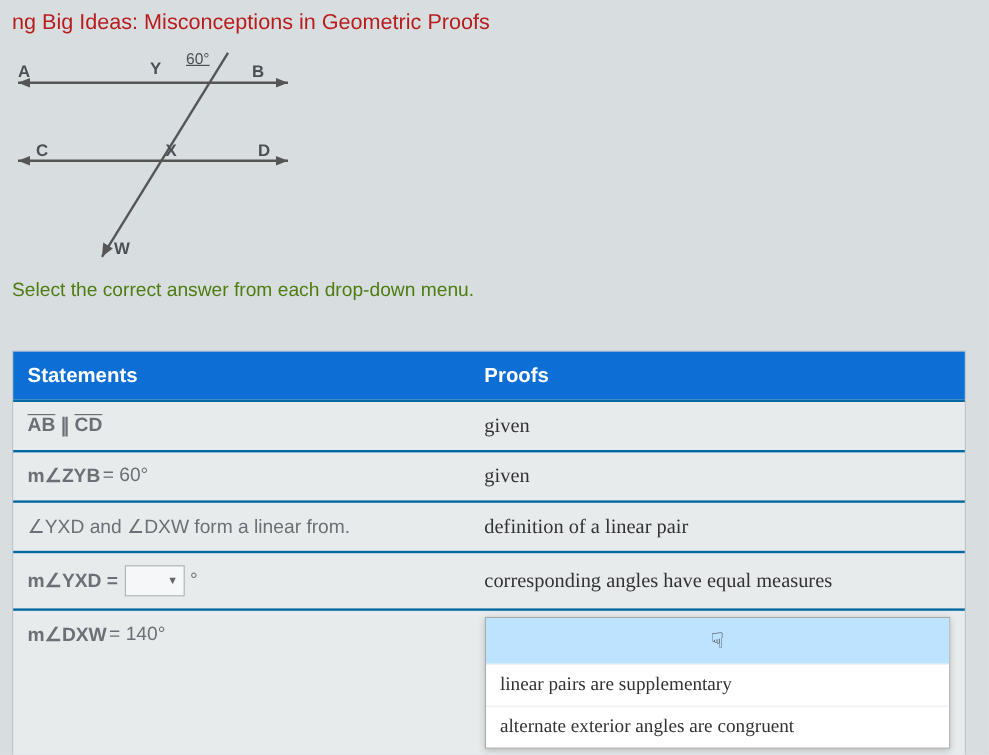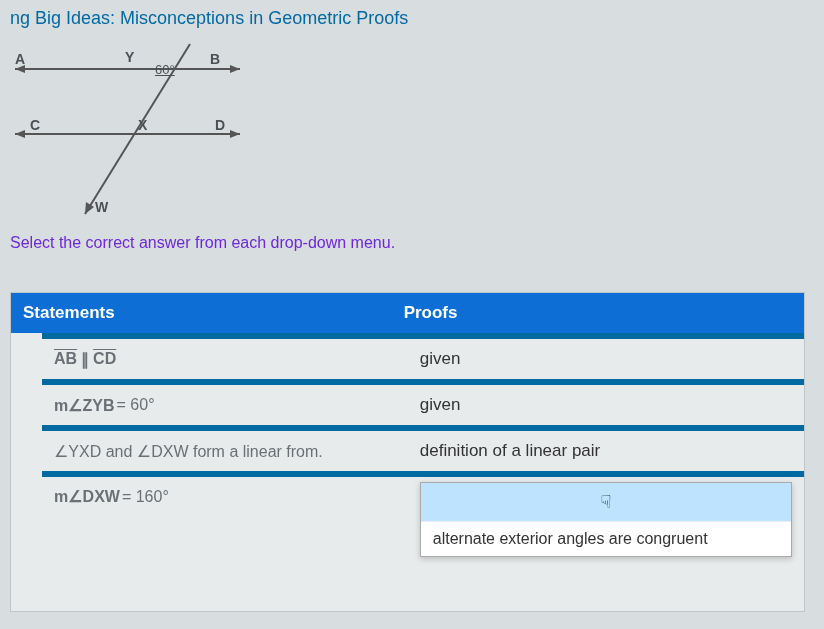--- a/index.html
+++ b/index.html
@@ -7,40 +7,40 @@
       font-family: Arial, Helvetica, sans-serif;
       background: #d8dde0;
       width: 824px;
       height: 629px;
       overflow: hidden;
       position: relative;
       color: #555;
     }
     .header-title {
       font-size: 18px;
-      color: #0369a1;
+      color: #b91c1c;
       padding: 8px 0 0 10px;
       font-weight: 400;
       filter: blur(0.5px);
     }
     .diagram-area {
       position: relative;
       width: 280px;
       height: 180px;
       margin: 10px 0 0 10px;
     }
     .diagram-area svg { filter: blur(0.5px); }
     .point-label {
       position: absolute;
       font-weight: bold;
       color: #4a5055;
       font-size: 14px;
     }
     .instruction {
-      color: #6d28d9;
+      color: #4d7c0f;
       font-size: 16px;
       padding: 15px 0 20px 10px;
       filter: blur(0.3px);
     }
     .proof-table {
       margin: 20px 10px 0 10px;
       border: 1px solid #c0c5c8;
       background: #e8ebec;
       width: 795px;
     }
@@ -49,39 +49,39 @@
       background: #0d6fd6;
       color: #fff;
       font-weight: bold;
       font-size: 17px;
     }
     .col-statements { width: 48%; padding: 10px 12px; }
     .col-reasons { width: 52%; padding: 10px 12px; }
     .table-body { }
     .table-row {
       display: flex;
-      border-top: 6px solid #0369a1;
-      margin-left: 31px;
+      border-top: 2px solid #0369a1;
     }
     .cell-statement {
       width: 48%;
       padding: 10px 12px;
       color: #6a7075;
       font-size: 16px;
       display: flex;
       align-items: center;
     }
     .cell-reason {
       width: 52%;
       padding: 10px 12px;
       color: #333;
       font-size: 17px;
       display: flex;
       align-items: center;
       position: relative;
+      font-family: Liberation Serif, serif;
     }
     .overline {
       text-decoration: overline;
       font-weight: bold;
     }
     .parallel-symbol {
       margin: 0 4px;
       font-weight: bold;
     }
     .dropdown-inline {
@@ -143,21 +143,21 @@
     <line x1="5" y1="95" x2="230" y2="95" stroke="#555" stroke-width="2"></line>
     <line x1="75" y1="175" x2="180" y2="5" stroke="#555" stroke-width="2"></line>
     <polygon points="230,30 220,26 220,34" fill="#555"></polygon>
     <polygon points="230,95 220,91 220,99" fill="#555"></polygon>
     <polygon points="5,30 15,26 15,34" fill="#555"></polygon>
     <polygon points="5,95 15,91 15,99" fill="#555"></polygon>
     <polygon points="75,175 76,163 84,168" fill="#555"></polygon>
   </svg>
   <span class="point-label" style="top:12px; left:5px;">A</span>
   <span class="point-label" style="top:10px; left:115px;">Y</span>
-  <span class="point-label" style="top:23px; left:145px; font-weight:normal; font-size:13px;text-decoration:underline;">60°</span>
+  <span class="point-label" style="top:2px; left:145px; font-weight:normal; font-size:13px;text-decoration:underline;">60°</span>
   <span class="point-label" style="top:12px; left:200px;">B</span>
   <span class="point-label" style="top:78px; left:20px;">C</span>
   <span class="point-label" style="top:78px; left:128px;">X</span>
   <span class="point-label" style="top:78px; left:205px;">D</span>
   <span class="point-label" style="top:160px; left:85px;">W</span>
 </div>
 
 <div class="instruction">Select the correct answer from each drop-down menu.</div>
 
 <div class="proof-table">
@@ -184,30 +184,39 @@
       <div class="cell-reason">given</div>
     </div>
 
     <div class="table-row">
       <div class="cell-statement">
         <span>∠YXD and ∠DXW form a linear from.</span>
       </div>
       <div class="cell-reason">definition of a linear pair</div>
     </div>
 
+    <div class="table-row">
+      <div class="cell-statement">
+        <span class="math-prefix">m∠YXD =</span>
+        <span class="dropdown-inline"></span>
+        <span>°</span>
+      </div>
+      <div class="cell-reason">corresponding angles have equal measures</div>
+    </div>
 
     <div class="table-row" style="min-height:140px; align-items:flex-start;">
       <div class="cell-statement">
         <span class="math-prefix">m∠DXW</span>
-        <span>= 160°</span>
+        <span>= 140°</span>
       </div>
       <div class="cell-reason" style="padding:0;">
         <div class="dropdown-open">
           <div class="dropdown-option highlighted">
             <span class="cursor-icon">☟</span>
           </div>
+          <div class="dropdown-option">linear pairs are supplementary</div>
           <div class="dropdown-option">alternate exterior angles are congruent</div>
         </div>
       </div>
     </div>
 
   </div>
 </div>
 
 </body></html>

